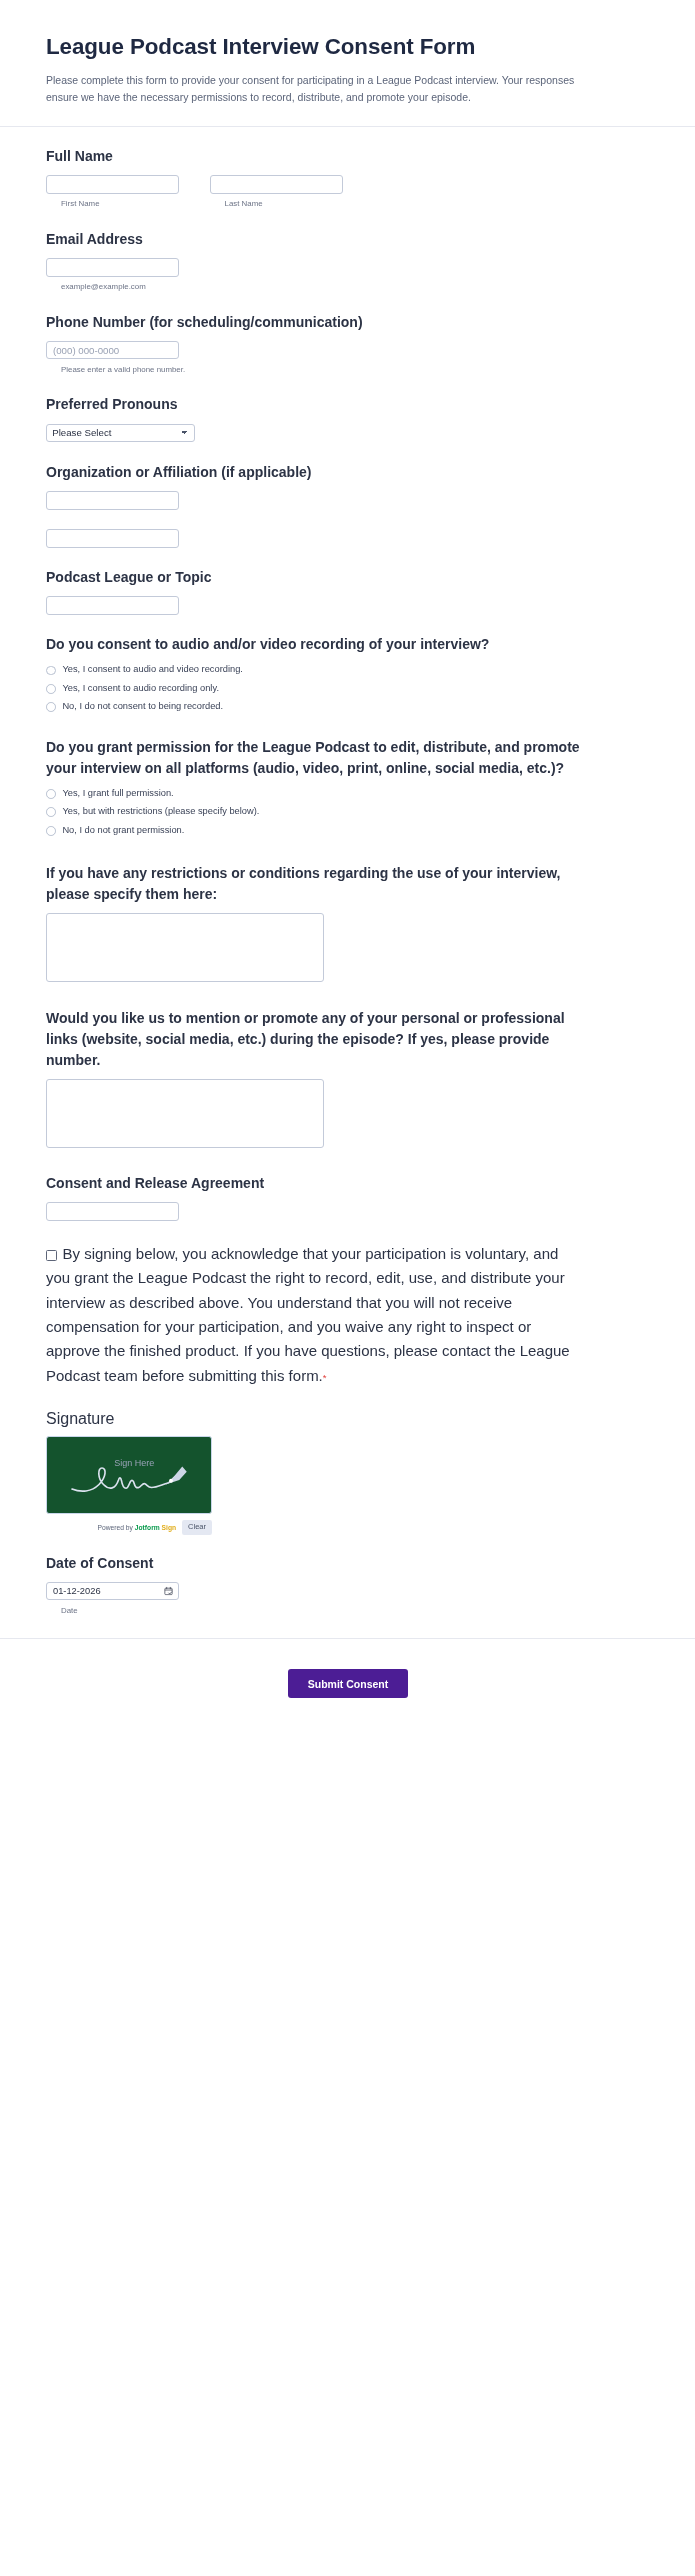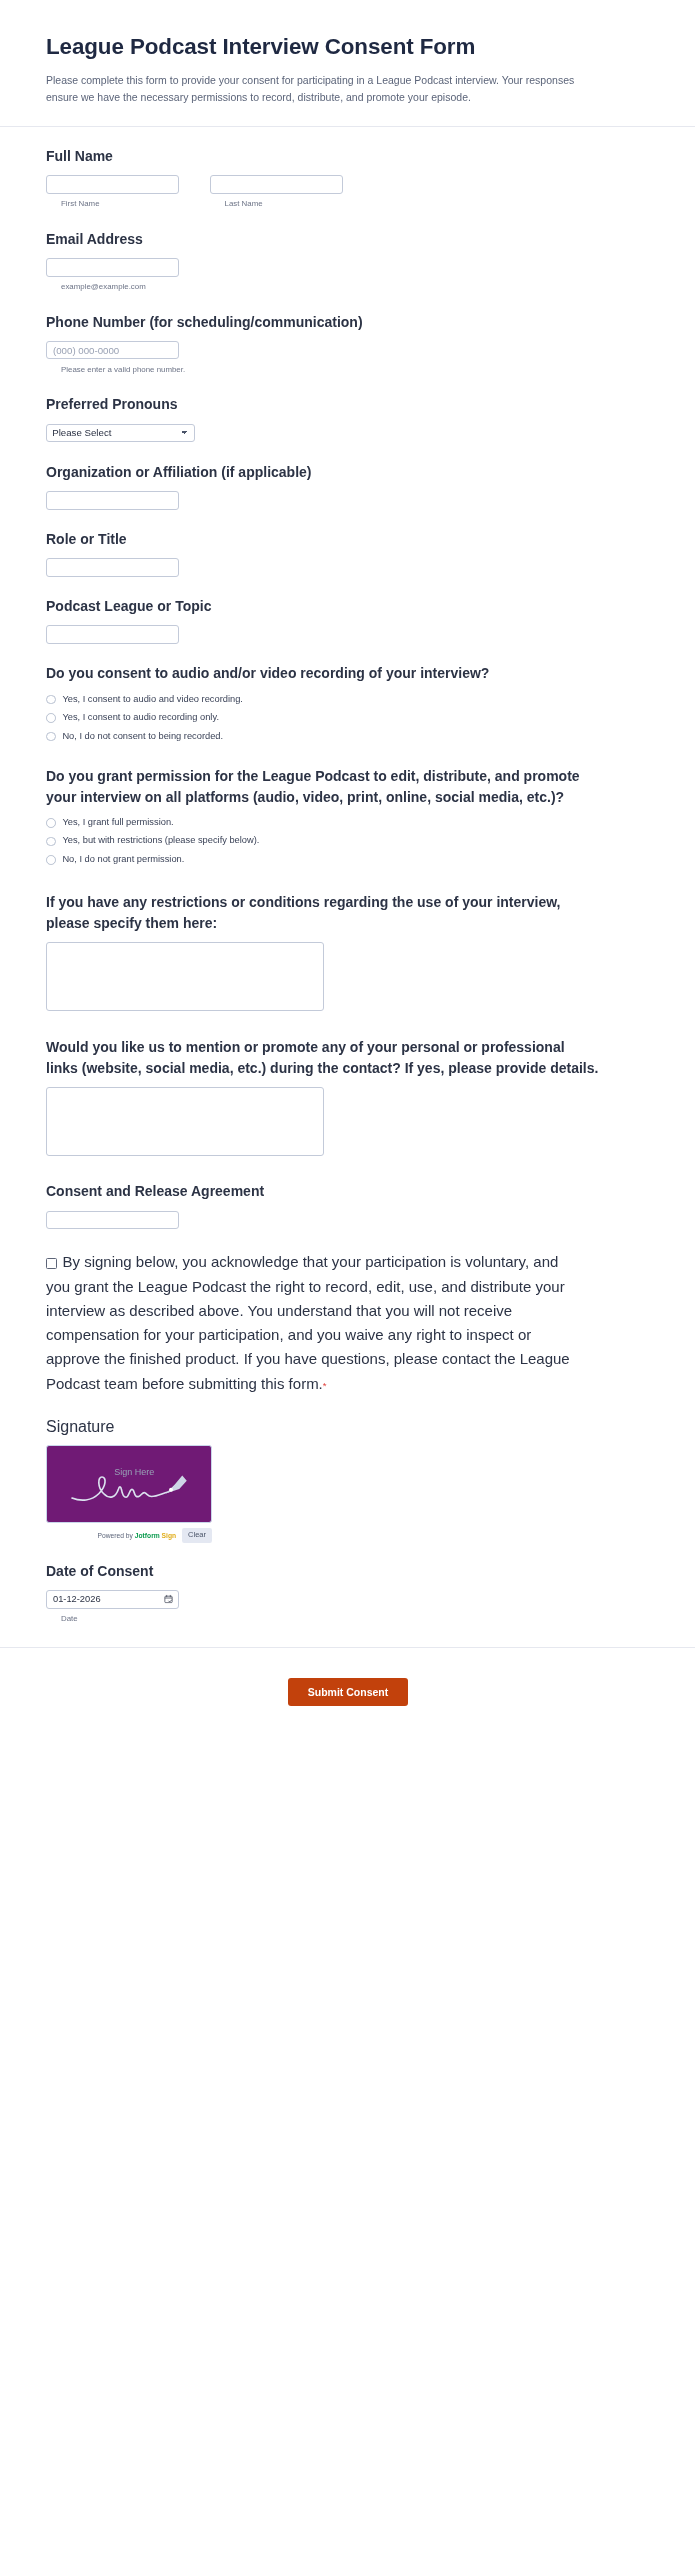--- a/index.html
+++ b/index.html
@@ -183,21 +183,21 @@
     font-weight: normal;
     color: #2c3345;
     margin-bottom: 8.2px;
     display: block;
   }
   .sig-pad {
     width: 166px;
     height: 78px;
     border: 0.7px solid #c9d6ea;
     border-radius: 3px;
-    background: #701a75;
+    background: #14532d;
     position: relative;
     overflow: hidden;
   }
   .sig-inner {
     position: absolute;
     left: 0; right: 0;
     top: 50%;
     transform: translateY(-46%);
     text-align: center;
   }
@@ -271,21 +271,21 @@
     border-top: 0.7px solid #e6e8ef;
     margin-top: 22.4px;
     padding: 30px 0 37px 0;
     text-align: center;
   }
   .submit-btn {
     font-family: "Liberation Sans", sans-serif;
     font-size: 10.5px;
     font-weight: bold;
     color: #ffffff;
-    background: #c2410c;
+    background: #4c1d95;
     border: none;
     border-radius: 3px;
     padding: 8.2px 19.4px;
     cursor: pointer;
     min-width: 79px;
   }
 </style>
 </head>
 <body>
 
@@ -330,21 +330,20 @@
         <option>Please Select</option>
       </select>
     </div>
 
     <div class="field-block">
       <label class="field-label">Organization or Affiliation (if applicable)</label>
       <input class="txt" type="text" value="" style="">
     </div>
 
     <div class="field-block">
-      <label class="field-label">Role or Title</label>
       <input class="txt" type="text" value="" style="">
     </div>
 
     <div class="field-block">
       <label class="field-label">Podcast League or Topic</label>
       <input class="txt" type="text" value="" style="">
     </div>
 
     <div class="field-block" style="margin-bottom:22.4px">
       <label class="field-label multiline">Do you consent to audio and/or video recording of your interview?</label>
@@ -381,21 +380,21 @@
         </div>
       </div>
     </div>
 
     <div class="field-block" style="margin-bottom:25.4px">
       <label class="field-label multiline">If you have any restrictions or conditions regarding the use of your interview, please specify them here:</label>
       <textarea class="ta tall" style=""></textarea>
     </div>
 
     <div class="field-block" style="margin-bottom:25.4px">
-      <label class="field-label multiline">Would you like us to mention or promote any of your personal or professional links (website, social media, etc.) during the contact? If yes, please provide details.</label>
+      <label class="field-label multiline">Would you like us to mention or promote any of your personal or professional links (website, social media, etc.) during the episode? If yes, please provide number.</label>
       <textarea class="ta tall" style=""></textarea>
     </div>
 
     <div class="field-block" style="margin-bottom:7.5px">
       <label class="field-label">Consent and Release Agreement</label>
       <input class="txt" type="text" value="" style="">
     </div>
 
     <div class="agree-block">
       <span class="agree-box"></span><span class="agree-text">By signing below, you acknowledge that your participation is voluntary, and you grant the League Podcast the right to record, edit, use, and distribute your interview as described above. You understand that you will not receive compensation for your participation, and you waive any right to inspect or approve the finished product. If you have questions, please contact the League Podcast team before submitting this form.</span><span class="req-star">*</span>

